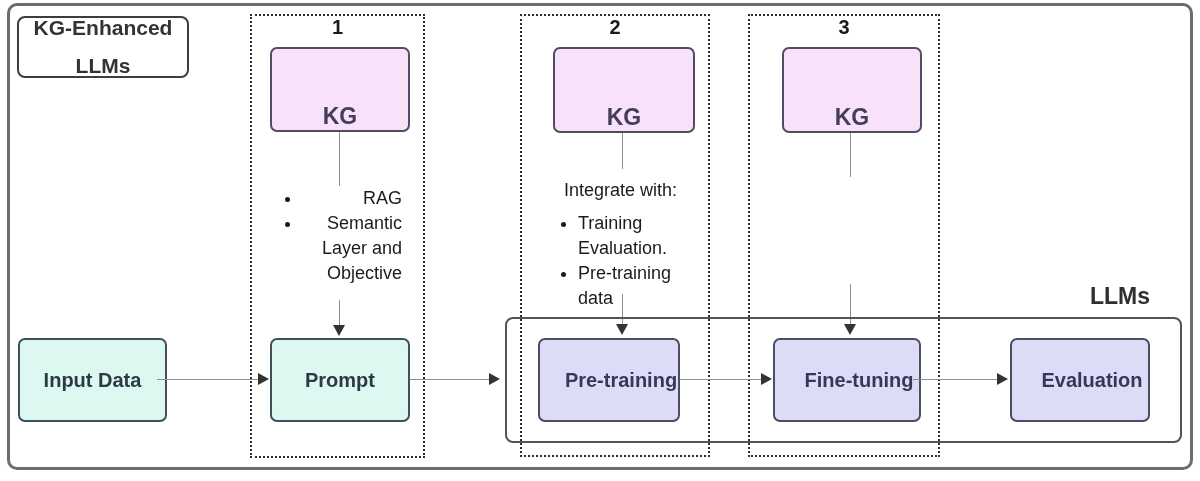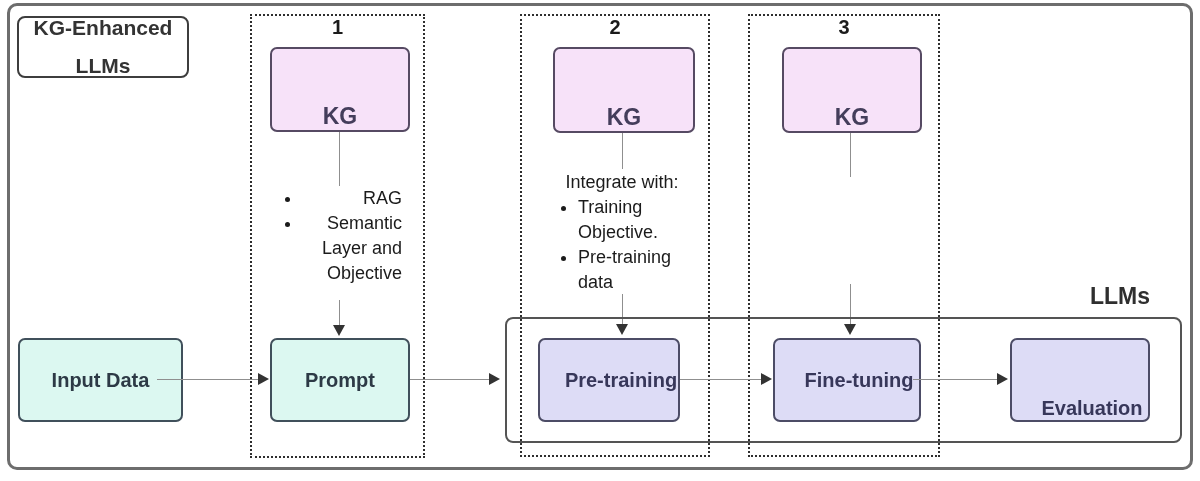--- a/index.html
+++ b/index.html
@@ -34,41 +34,41 @@
   .kg1{left:270px;top:47px;width:140px;height:85px;}
   .kg2{left:553px;top:47px;width:142px;height:86px;}
   .kg3{left:782px;top:47px;width:140px;height:86px;}
   
   .vline{width:1px;background:#8f8f8f;}
   .hline{height:1px;background:#8f8f8f;top:379px;}
   .arrow-down{width:0;height:0;border-left:6px solid transparent;border-right:6px solid transparent;border-top:11px solid #333333;}
   .arrow-right{width:0;height:0;border-top:6px solid transparent;border-bottom:6px solid transparent;border-left:11px solid #333333;}
   
   .notes{font-size:18px;line-height:25px;color:#1b1b1b;background:#ffffff;}
-  .notes .intro{margin:0;text-align:center;}
+  .notes .intro{margin:8px;}
   .notes ul{margin:0;padding-left:22px;list-style:disc;}
   .notes li{margin:0;padding:0;}
   .t1{left:280px;top:186px;width:122px;text-align:right;}
   .t2{left:556px;top:170px;width:132px;}
   .t3{left:766px;top:180px;width:152px;}
   
   .llms-box{left:505px;top:317px;width:677px;height:126px;border:2px solid #545454;border-radius:8px;background:transparent;}
   .llms-label{left:1040px;top:283px;width:110px;text-align:right;font-weight:bold;font-size:23px;color:#2f2f2f;}
   
   .stage{
     border-radius:7px;display:flex;align-items:center;justify-content:center;
     font-weight:bold;font-size:20px;top:338px;height:84px;
   }
   .mint{background:#dcf8f1;border:2px solid #40505b;color:#2d3a46;}
   .lav{background:#dddcf6;border:2px solid #4c4c66;color:#37375a;padding-left:24px;}
-  .input-data{left:18px;width:165px;}
+  .input-data{left:18px;width:149px;}
   .prompt{left:270px;width:140px;}
   .pretraining{left:538px;width:142px;}
   .finetuning{left:773px;width:148px;}
-  .evaluation{left:1010px;width:140px;align-items:flex-end;}
+  .evaluation{left:1010px;width:140px;}
 </style>
 </head>
 <body>
 
 <div class="canvas">
 
   <div class="abs frame"></div>
 
   <div class="abs title-box">
     <span>KG-Enhanced</span>
@@ -92,21 +92,21 @@
 
   <div class="abs dotted g2"></div>
   <div class="abs gnum n2">2</div>
   <div class="abs kg kg2">
     <span>KG</span>
   </div>
   <div class="abs vline" style="left:622px;top:133px;height:36px;"></div>
   <div class="abs notes t2">
     <p class="intro">Integrate with:</p>
     <ul>
-      <li>Training Objective.</li>
+      <li>Training Evaluation.</li>
       <li>Pre-training data</li>
     </ul>
   </div>
   <div class="abs vline" style="left:622px;top:294px;height:31px;"></div>
   <div class="abs arrow-down" style="left:616px;top:324px;"></div>
 
   <div class="abs dotted g3"></div>
   <div class="abs gnum n3">3</div>
   <div class="abs kg kg3">
     <span>KG</span>

